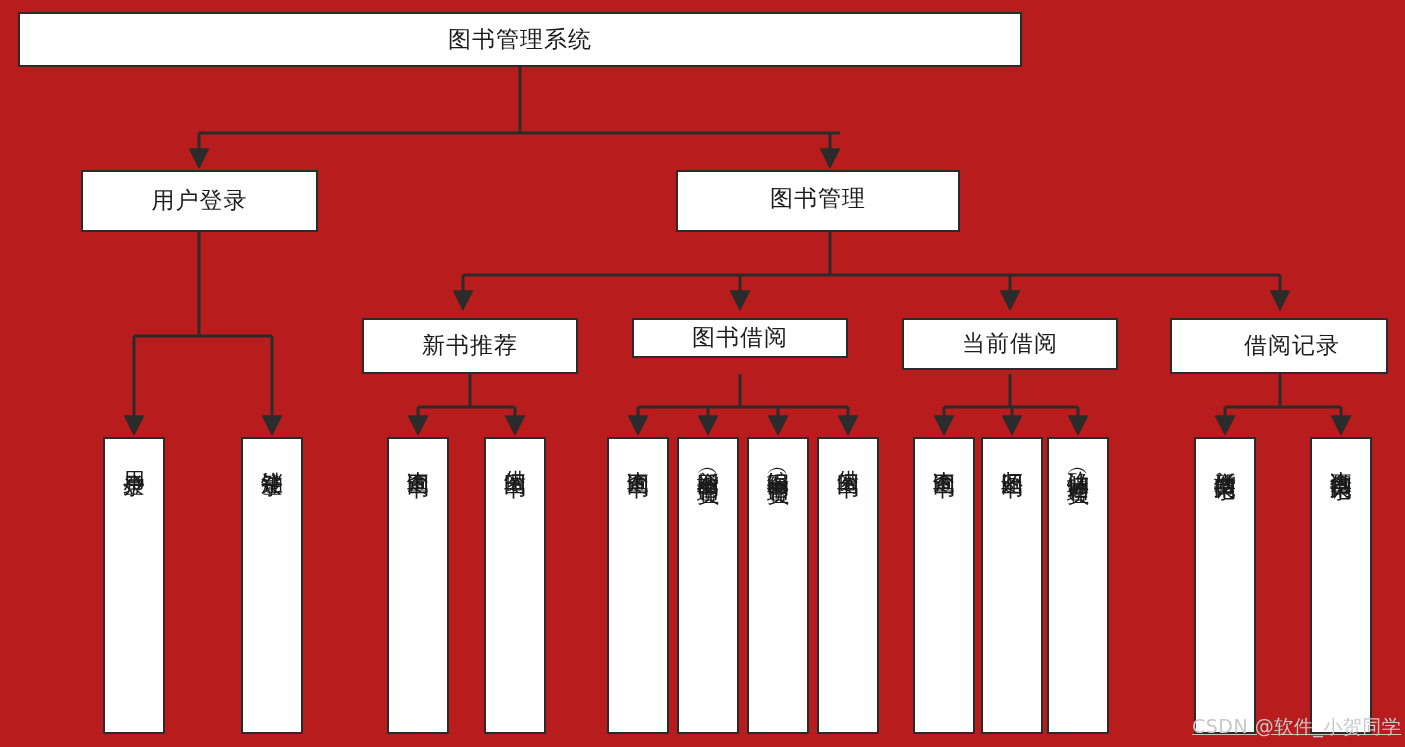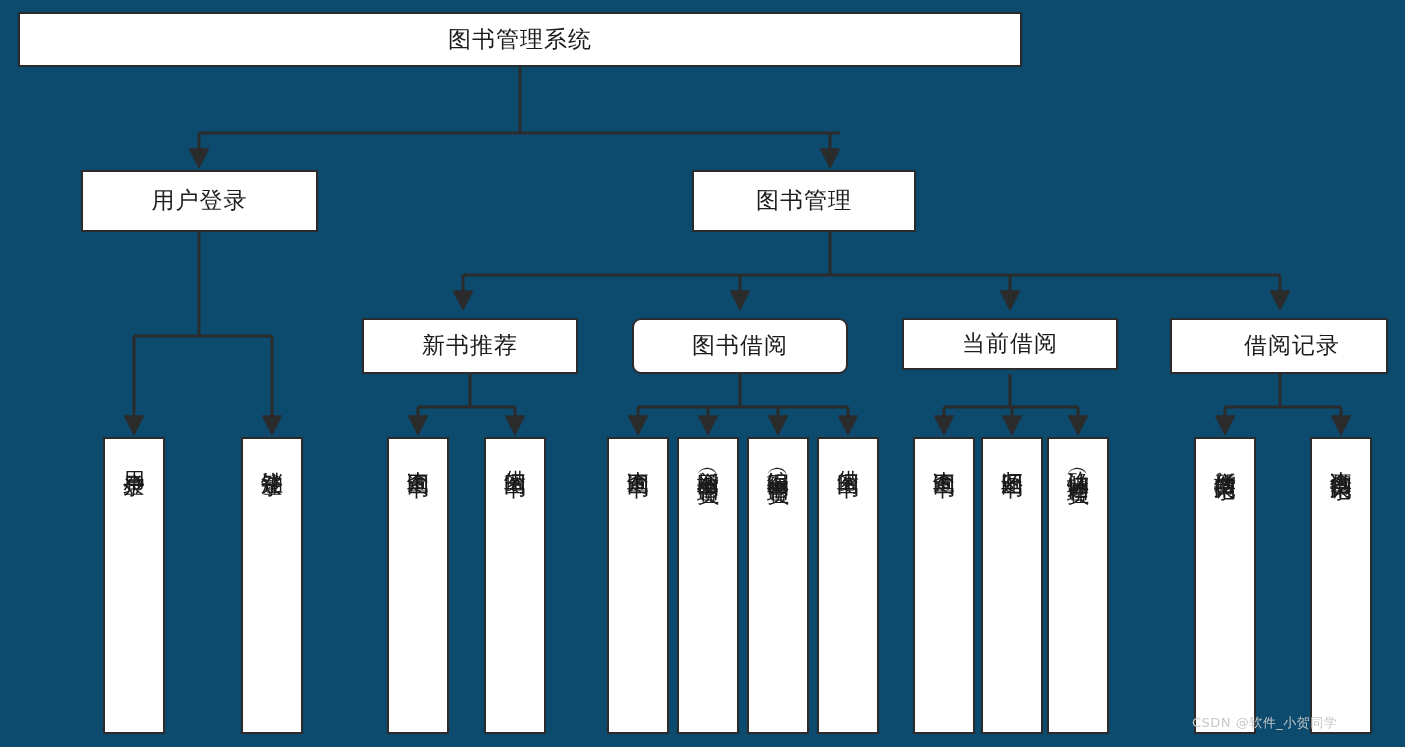--- a/index.html
+++ b/index.html
@@ -7,21 +7,21 @@
     padding: 0;
     background: #ffffff;
   }
   body {
     font-family: "DejaVu Sans", "Liberation Sans", sans-serif;
   }
   #canvas {
     position: relative;
     width: 1405px;
     height: 747px;
-    background: #0c4a6e;
+    background: #b91c1c;
     overflow: hidden;
   }
   svg#wires {
     position: absolute;
     left: 0;
     top: 0;
     width: 1405px;
     height: 747px;
     pointer-events: none;
   }
@@ -52,24 +52,25 @@
     writing-mode: vertical-rl;
     text-orientation: upright;
     font-size: 22px;
     line-height: 1.18;
     letter-spacing: 2px;
     white-space: nowrap;
     color: #1b1b1b;
   }
   .watermark {
     position: absolute;
-    font-size: 13px;
+    font-size: 19px;
     color: #c8c8c8;
     white-space: nowrap;
     letter-spacing: 0.5px;
+    text-decoration: underline;
   }
 </style>
 </head>
 <body>
 
 <div id="canvas">
 
   <svg id="wires" viewBox="0 0 1405 747" xmlns="http://www.w3.org/2000/svg">
     <defs>
       <marker id="arrow" viewBox="0 0 10 10" refX="8.5" refY="5" markerWidth="7" markerHeight="7" orient="auto-start-reverse">
@@ -120,28 +121,28 @@
     </g>
   </svg>
 
   <div class="node h root" style="left:18px; top:12px; width:1004px; height:55px;">
     <span>图书管理系统</span>
   </div>
 
   <div class="node h" style="left:81px; top:170px; width:237px; height:62px;">
     <span>用户登录</span>
   </div>
-  <div class="node h" style="left:692px; top:170px; width:224px; height:62px;">
+  <div class="node h" style="left:676px; top:170px; width:284px; height:62px;font-family:Liberation Mono, monospace;">
     <span>图书管理</span>
   </div>
 
   <div class="node h" style="left:362px; top:318px; width:216px; height:56px;justify-content:center;">
     <span>新书推荐</span>
   </div>
-  <div class="node h" style="left:632px; top:318px; width:216px; height:56px;border-radius:9px;">
+  <div class="node h" style="left:632px; top:318px; width:216px; height:40px;">
     <span>图书借阅</span>
   </div>
   <div class="node h" style="left:902px; top:318px; width:216px; height:52px;">
     <span>当前借阅</span>
   </div>
   <div class="node h" style="left:1170px; top:318px; width:218px; height:56px;padding-left:26px;">
     <span>借阅记录</span>
   </div>
 
   <div class="node v" style="left:103px; top:437px; width:62px; height:297px;">

